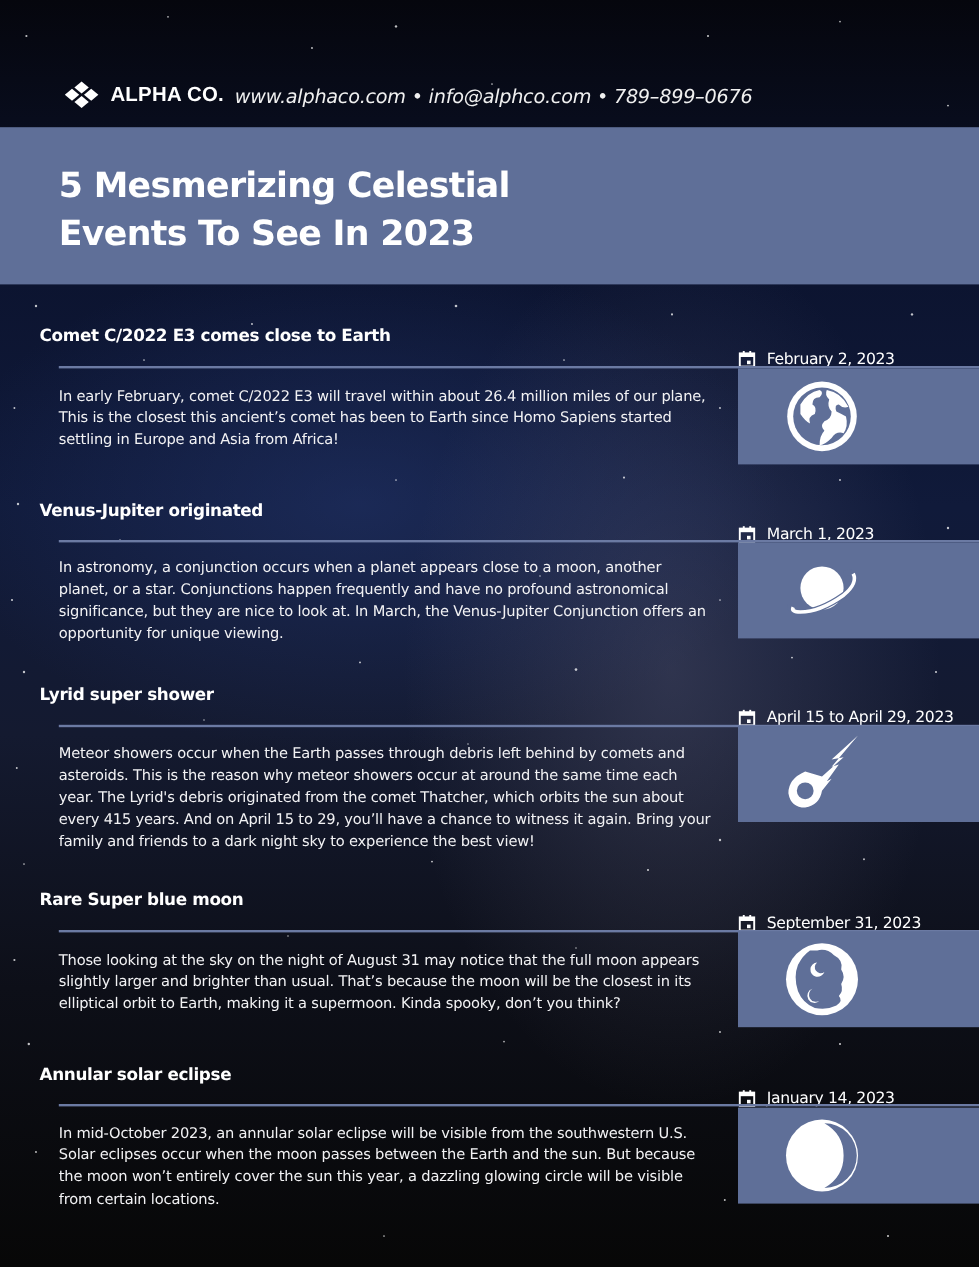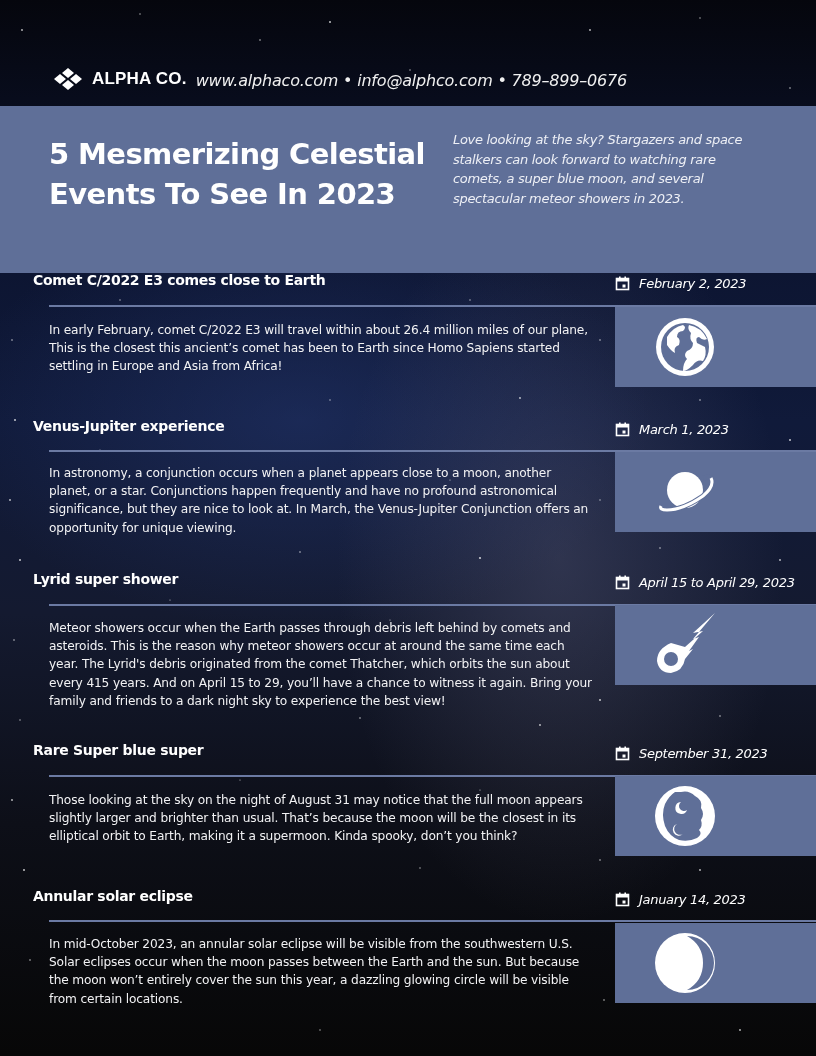--- a/index.html
+++ b/index.html
@@ -21,37 +21,37 @@
     position: absolute; left: 50px; top: 55px; display: flex; align-items: center; gap: 6px;
   }
   .logo-text {
     font-family: "Liberation Sans", sans-serif; font-weight: bold; font-size: 17px; letter-spacing: 0.2px;
   }
   .contact {
     position: absolute; right: 49px; top: 59px; font-size: 16px; font-style: italic; color: #f0f0f0;
     font-family: "DejaVu Sans", sans-serif; letter-spacing: -0.2px;
   }
   .hero {
-    position: absolute; left: 0; top: 106px; width: 816px; height: 167px; background: #5f6f98;
+    position: absolute; left: 0; top: 106px; width: 816px; height: 131px; background: #5f6f98;
   }
   .hero-title {
     position: absolute; left: 49px; top: 28px; width: 380px;
     font-family: "DejaVu Sans", sans-serif; font-weight: bold; font-size: 29px; line-height: 40px; letter-spacing: -0.6px;
   }
   .hero-sub {
     position: absolute; left: 453px; top: 24px; width: 310px;
     font-size: 13px; font-style: italic; line-height: 19.5px; color: #eef0f6; letter-spacing: -0.3px;
   }
   .event { position: absolute; left: 0; width: 816px; }
   .event-title {
     position: absolute; left: 33px; top: 0; font-weight: bold; font-size: 14px; letter-spacing: -0.3px; white-space: nowrap;
   }
   .event-date {
-    position: absolute; left: 615px; top: 4px; display: flex; align-items: center; gap: 9px;
-    font-size: 13px; font-style: italic; white-space: nowrap; letter-spacing: -0.3px;
+    position: absolute; left: 615px; top: 20px; display: flex; align-items: center; gap: 9px;
+    font-size: 13px; white-space: nowrap; letter-spacing: -0.3px;
   }
   .rule {
     position: absolute; left: 49px; height: 2px; width: 767px; background: #6b7aa3;
   }
   .event-body {
     position: absolute; left: 49px; width: 545px; font-size: 12.2px; line-height: 18.2px; color: #f2f2f4; letter-spacing: -0.15px;
   }
   .icon-panel {
     position: absolute; left: 615px; width: 201px; height: 80px; background: #5f6f98;
   }
@@ -127,21 +127,20 @@
         <polygon points="18,13 24,18 18,23 12,18"></polygon>
       </g>
     </svg>
     <span class="logo-text">ALPHA CO.</span>
   </div>
   <div class="contact">www.alphaco.com • info@alphco.com • 789–899–0676</div>
 </div>
 
 <div class="hero">
   <h1 class="hero-title">5 Mesmerizing Celestial Events To See In 2023</h1>
-  <p class="hero-sub">Love looking at the sky? Stargazers and space stalkers can look forward to watching rare comets, a super blue moon, and several spectacular meteor showers in 2023.</p>
 </div>
 
 <section class="event" style="top:272px;">
   <h2 class="event-title">Comet C/2022 E3 comes close to Earth</h2>
   <div class="event-date">
     <svg width="15" height="15" viewBox="0 0 15 15">
         <rect x="1.5" y="2.5" width="12" height="11" fill="none" stroke="#fff" stroke-width="1.6"></rect>
         <rect x="1.5" y="2.5" width="12" height="3" fill="#fff"></rect>
         <rect x="4" y="0.5" width="1.6" height="3" fill="#fff"></rect>
         <rect x="9.4" y="0.5" width="1.6" height="3" fill="#fff"></rect>
@@ -155,21 +154,21 @@
     <svg width="64" height="64" viewBox="0 0 64 64">
       <circle cx="32" cy="32" r="29" fill="#ffffff"></circle>
       <circle cx="32" cy="32" r="24" fill="#5f6f98"></circle>
       <path d="M14 22 Q20 12 30 10 Q34 12 30 16 Q24 16 24 22 Q28 24 26 30 Q20 32 22 38 Q18 36 14 30 Z" fill="#fff"></path>
       <path d="M36 10 Q48 12 54 24 Q50 26 46 22 Q42 22 44 28 Q48 30 52 32 Q54 40 50 46 Q44 44 40 50 Q34 56 30 56 Q30 48 34 44 Q30 40 34 36 Q40 34 40 28 Q36 24 38 18 Q34 14 36 10 Z" fill="#fff"></path>
     </svg>
   </div>
 </section>
 
 <section class="event" style="top:418px;">
-  <h2 class="event-title">Venus-Jupiter experience</h2>
+  <h2 class="event-title">Venus-Jupiter originated</h2>
   <div class="event-date">
     <svg width="15" height="15" viewBox="0 0 15 15">
         <rect x="1.5" y="2.5" width="12" height="11" fill="none" stroke="#fff" stroke-width="1.6"></rect>
         <rect x="1.5" y="2.5" width="12" height="3" fill="#fff"></rect>
         <rect x="4" y="0.5" width="1.6" height="3" fill="#fff"></rect>
         <rect x="9.4" y="0.5" width="1.6" height="3" fill="#fff"></rect>
         <rect x="7.5" y="8.5" width="3" height="3" fill="#fff"></rect>
       </svg>
     <span>March 1, 2023</span>
   </div>
@@ -200,21 +199,21 @@
   <p class="event-body" style="top:48px;">Meteor showers occur when the Earth passes through debris left behind by comets and asteroids. This is the reason why meteor showers occur at around the same time each year. The Lyrid's debris originated from the comet Thatcher, which orbits the sun about every 415 years. And on April 15 to 29, you’ll have a chance to witness it again. Bring your family and friends to a dark night sky to experience the best view!</p>
   <div class="icon-panel" style="top:34px;">
     <svg width="64" height="64" viewBox="0 0 64 64">
       <path d="M62 0 L40 20 L50 18 L32 34 L18 30 Q4 36 4 48 Q6 60 18 60 Q30 58 32 46 L40 36 L36 38 L46 24 L40 26 Z" fill="#ffffff"></path>
       <circle cx="18" cy="46" r="7" fill="#5f6f98"></circle>
     </svg>
   </div>
 </section>
 
 <section class="event" style="top:742px;">
-  <h2 class="event-title">Rare Super blue super</h2>
+  <h2 class="event-title">Rare Super blue moon</h2>
   <div class="event-date">
     <svg width="15" height="15" viewBox="0 0 15 15">
         <rect x="1.5" y="2.5" width="12" height="11" fill="none" stroke="#fff" stroke-width="1.6"></rect>
         <rect x="1.5" y="2.5" width="12" height="3" fill="#fff"></rect>
         <rect x="4" y="0.5" width="1.6" height="3" fill="#fff"></rect>
         <rect x="9.4" y="0.5" width="1.6" height="3" fill="#fff"></rect>
         <rect x="7.5" y="8.5" width="3" height="3" fill="#fff"></rect>
       </svg>
     <span>September 31, 2023</span>
   </div>

